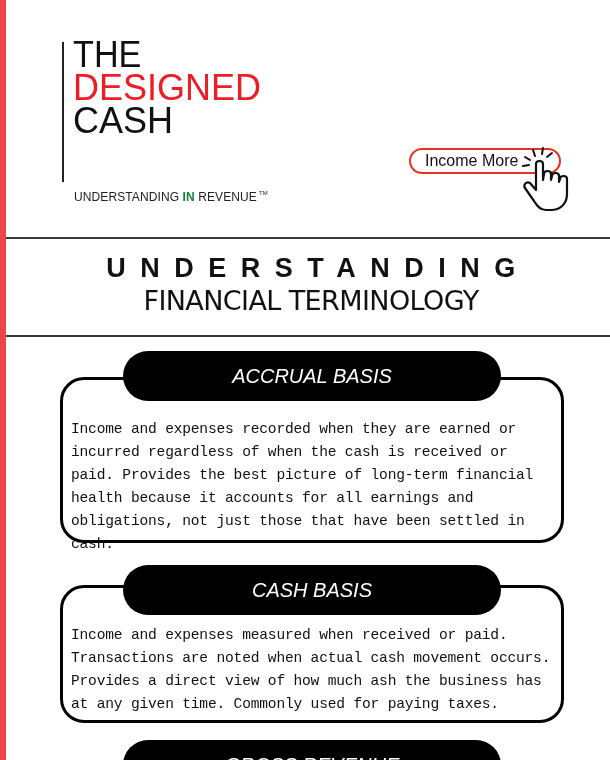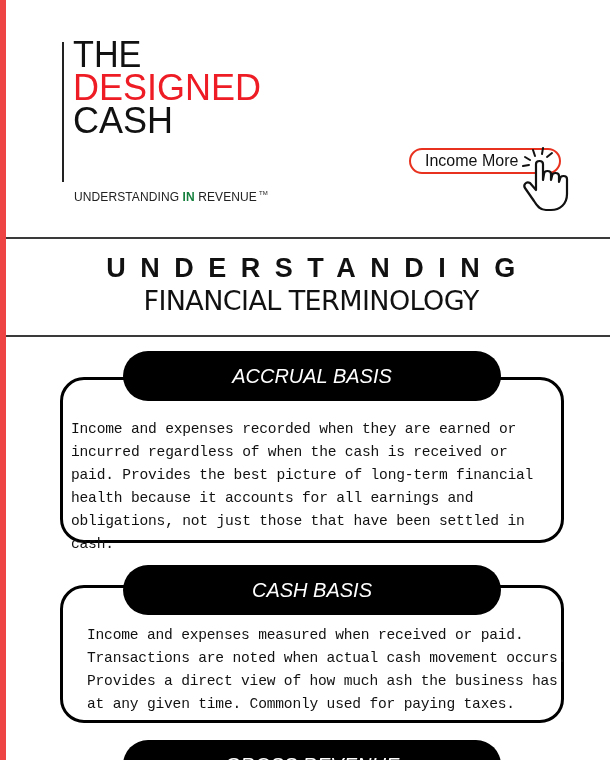--- a/index.html
+++ b/index.html
@@ -113,21 +113,21 @@
       letter-spacing: -0.2px;
       padding: 0 8px;
     }
 
     .card1 { top: 377px; height: 166px; }
     .pill1 { top: 351px; }
     .text1 { top: 417px; }
 
     .card2 { top: 585px; height: 138px; }
     .pill2 { top: 559px; margin-top: 6px; }
-    .text2 { top: 624px; margin-left: 16px; }
+    .text2 { top: 624px; }
 
     .pill3 { top: 740px; }
   </style>
 </head>
 <body>
 
 <div class="page">
 
   <div class="logo-bar"></div>
   <div class="logo">

